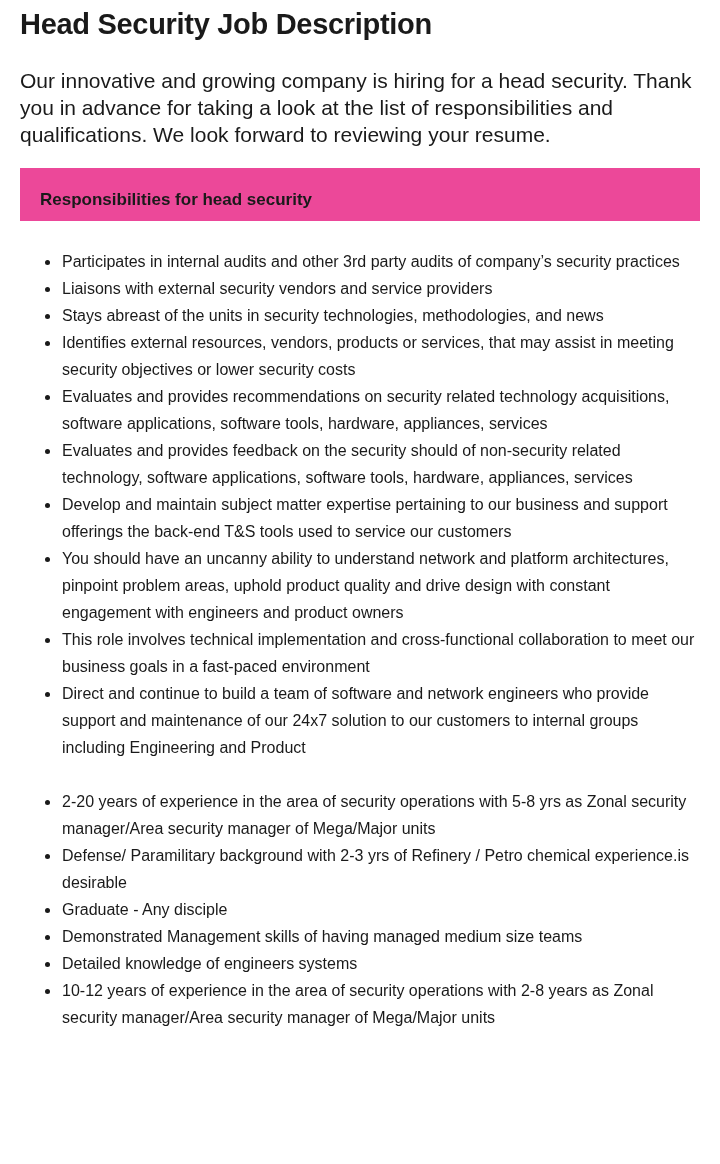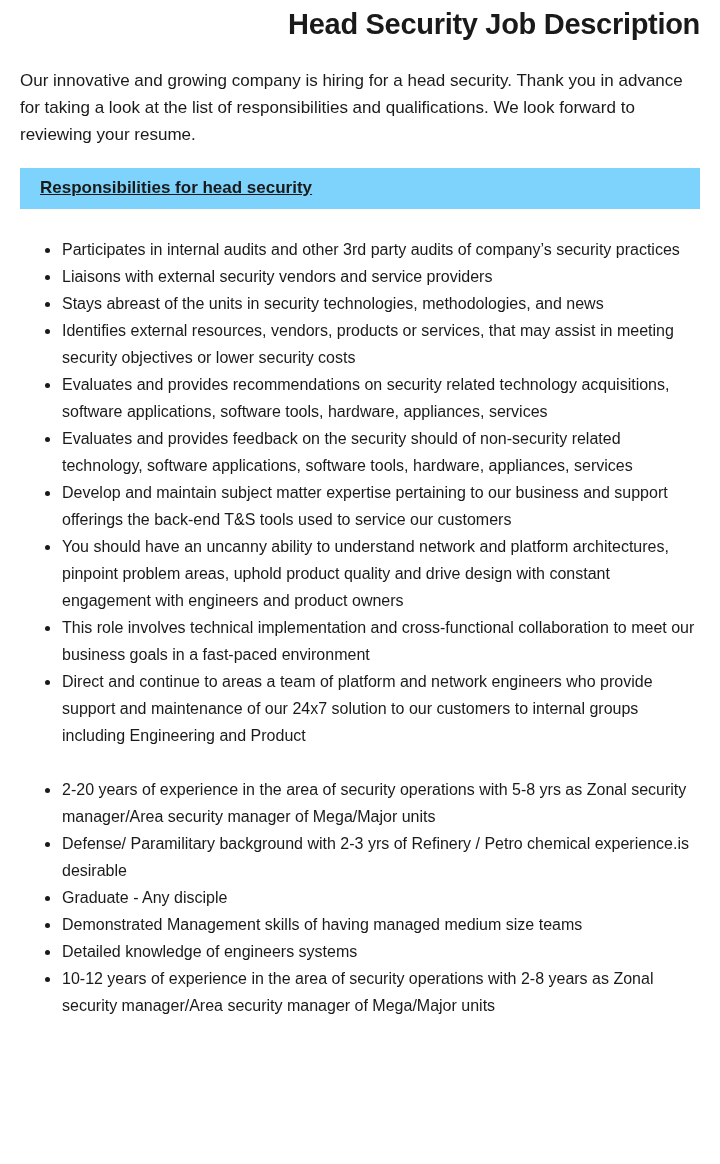--- a/index.html
+++ b/index.html
@@ -9,37 +9,36 @@
     min-height: 1164px;
     margin: 0 auto;
     font-family: "Liberation Sans", sans-serif;
     color: #1a1a1a;
     -webkit-font-smoothing: antialiased;
   }
   .page { padding: 0 20px 30px 20px; }
   .title {
     font-size: 29px;
     font-weight: 700;
-    text-align: right;
+    text-align: left;
     letter-spacing: -0.3px;
     padding: 8px 0 0 0;
     margin-bottom: 26px;
   }
   .intro {
-    font-size: 17px;
+    font-size: 21px;
     line-height: 27px;
     margin-bottom: 20px;
   }
   .section-header {
-    background: #7dd3fc;
+    background: #ec4899;
     font-size: 17px;
     font-weight: 700;
-    padding: 10px 20px 11px 20px;
+    padding: 22px 20px 11px 20px;
     margin: 0;
-    text-decoration: underline;
   }
   .bullet-list {
     list-style: disc;
     padding: 0 0 0 41px;
     margin: 27px 0 26px 0;
   }
   .bullet-list li {
     font-size: 16px;
     line-height: 27px;
     padding-left: 1px;
@@ -60,21 +59,21 @@
     <ul class="bullet-list">
       <li>Participates in internal audits and other 3rd party audits of company’s security practices</li>
       <li>Liaisons with external security vendors and service providers</li>
       <li>Stays abreast of the units in security technologies, methodologies, and news</li>
       <li>Identifies external resources, vendors, products or services, that may assist in meeting security objectives or lower security costs</li>
       <li>Evaluates and provides recommendations on security related technology acquisitions, software applications, software tools, hardware, appliances, services</li>
       <li>Evaluates and provides feedback on the security should of non-security related technology, software applications, software tools, hardware, appliances, services</li>
       <li>Develop and maintain subject matter expertise pertaining to our business and support offerings the back-end T&amp;S tools used to service our customers</li>
       <li>You should have an uncanny ability to understand network and platform architectures, pinpoint problem areas, uphold product quality and drive design with constant engagement with engineers and product owners</li>
       <li>This role involves technical implementation and cross-functional collaboration to meet our business goals in a fast-paced environment</li>
-      <li>Direct and continue to areas a team of platform and network engineers who provide support and maintenance of our 24x7 solution to our customers to internal groups including Engineering and Product</li>
+      <li>Direct and continue to build a team of software and network engineers who provide support and maintenance of our 24x7 solution to our customers to internal groups including Engineering and Product</li>
     </ul>
   </section>
 
   <section>
     <ul class="bullet-list">
       <li>2-20 years of experience in the area of security operations with 5-8 yrs as Zonal security manager/Area security manager of Mega/Major units</li>
       <li>Defense/ Paramilitary background with 2-3 yrs of Refinery / Petro chemical experience.is desirable</li>
       <li>Graduate - Any disciple</li>
       <li>Demonstrated Management skills of having managed medium size teams</li>
       <li>Detailed knowledge of engineers systems</li>

